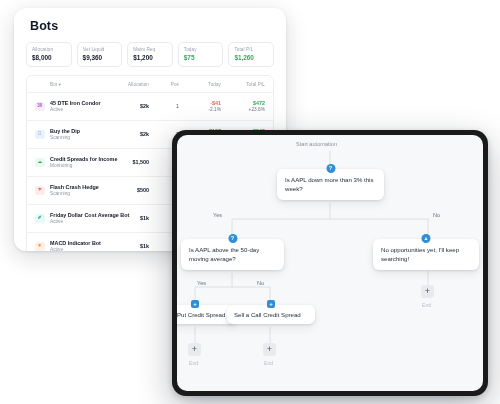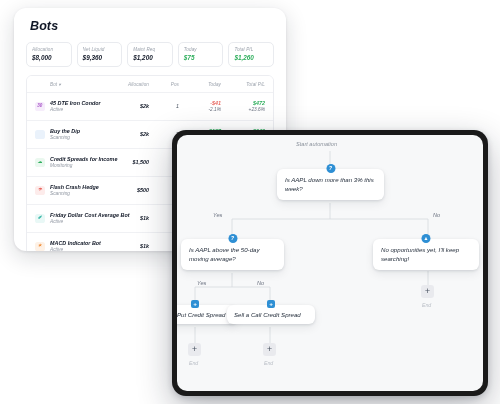--- a/index.html
+++ b/index.html
@@ -4,21 +4,21 @@
 <style>
   html,body{margin:0;padding:0;}
   body{
     width:500px;height:404px;
     background:#ffffff;
     font-family:"Liberation Sans", sans-serif;
     overflow:hidden;
     position:relative;
     -webkit-font-smoothing:antialiased;
   }
-  #stage{position:absolute;inset:0;font-style:italic;}
+  #stage{position:absolute;inset:0;}
 
   
   .panel-bots{
     position:absolute;
     left:14px; top:8px;
     width:272px; height:243px;
     background:#ffffff;
     border-radius:12px;
     box-shadow:0 6px 22px rgba(17,24,39,.16), 0 1px 3px rgba(17,24,39,.10);
     overflow:hidden;

